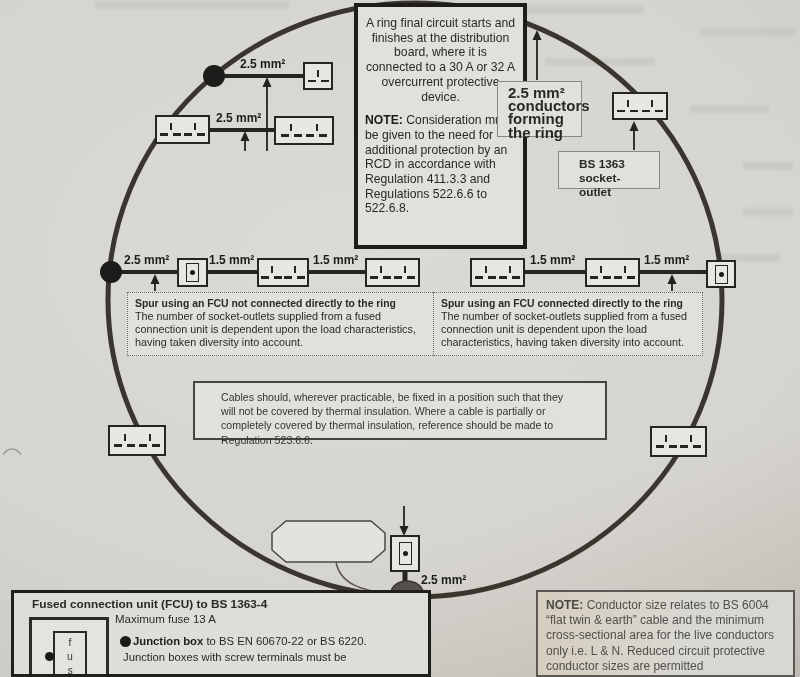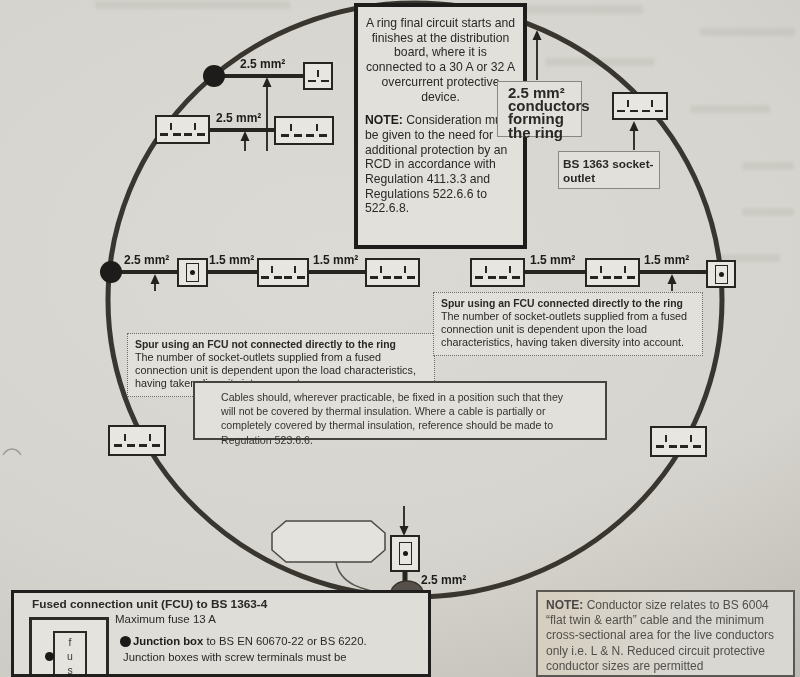--- a/index.html
+++ b/index.html
@@ -89,24 +89,24 @@
     <path d="M 3,455 C 8,447 16,447 21,455" fill="none" stroke="#6b6962" stroke-width="1.3" opacity="0.55"></path>
   </svg>
 
   <div class="tbox b-thick central" style="left:354px;top:3px;width:173px;height:246px;padding:9px 7px;">
     <div class="p1">A ring final circuit starts and finishes at the distribution board, where it is connected to a 30 A or 32 A overcurrent protective device.</div>
     <div class="p2"><b>NOTE:</b><span> Consideration must be given to the need for additional protection by an RCD in accordance with Regulation 411.3.3 and Regulations 522.6.6 to 522.6.8.</span></div>
   </div>
 
   <div class="tbox b-thin" style="left:497px;top:81px;width:85px;height:56px;padding:4px 10px;font-weight:bold;font-size:15px;line-height:13.2px;">2.5 mm² conductors forming the ring</div>
 
-  <div class="tbox b-thin" style="left:558px;top:151px;width:102px;height:38px;padding:5px 4px;font-weight:bold;font-size:11.8px;line-height:14px;">BS 1363 socket-outlet</div>
-
-
-  <div class="tbox b-dot" style="left:127px;top:292px;width:308px;height:64px;padding:5px 7px;margin-top:41px;">
+  <div class="tbox b-thin" style="left:558px;top:151px;width:102px;height:38px;padding:5px 20px;font-weight:bold;font-size:11.8px;line-height:14px;">BS 1363 socket-outlet</div>
+
+
+  <div class="tbox b-dot" style="left:127px;top:292px;width:308px;height:64px;padding:5px 7px;">
     <div class="spur-title">Spur using an FCU not connected directly to the ring</div>
     <div class="spur-body">The number of socket-outlets supplied from a fused connection unit is dependent upon the load characteristics, having taken diversity into account.</div>
   </div>
 
   <div class="tbox b-dot" style="left:433px;top:292px;width:270px;height:64px;padding:5px 7px;">
     <div class="spur-title">Spur using an FCU connected directly to the ring</div>
     <div class="spur-body">The number of socket-outlets supplied from a fused connection unit is dependent upon the load characteristics, having taken diversity into account.</div>
   </div>
 
   <div class="tbox b-mid" style="left:193px;top:381px;width:414px;height:59px;padding:7px 26px;font-size:10.6px;line-height:14.2px;color:#35342f;">Cables should, wherever practicable, be fixed in a position such that they will not be covered by thermal insulation. Where a cable is partially or completely covered by thermal insulation, reference should be made to Regulation 523.6.6.</div>

